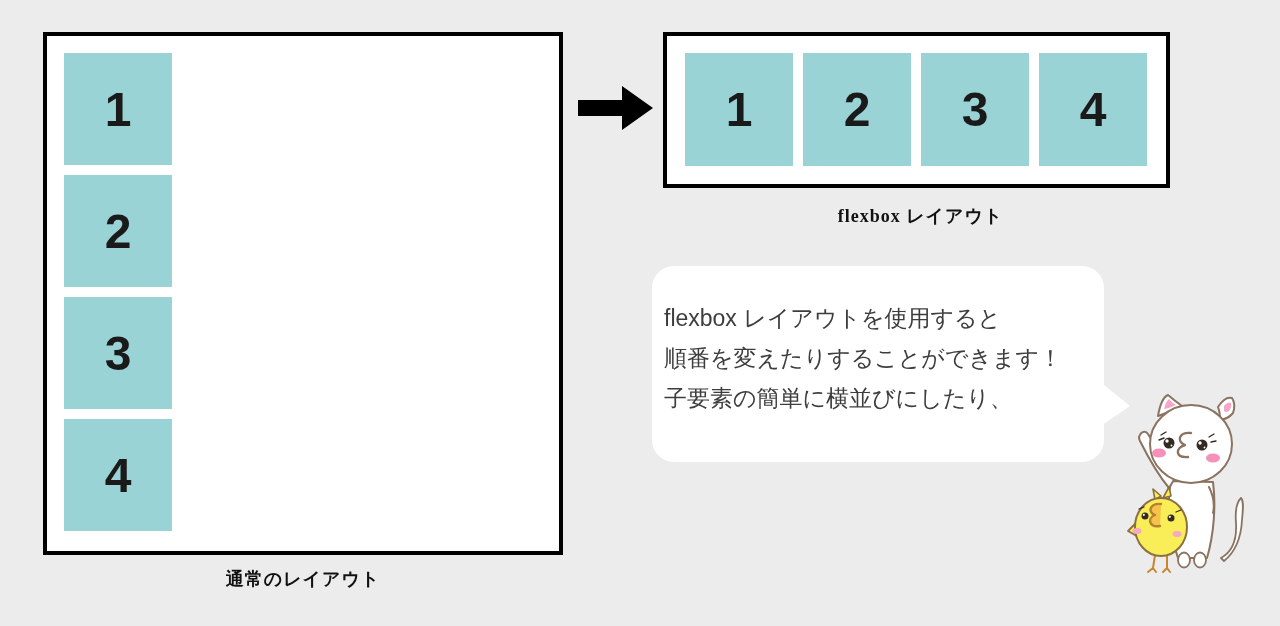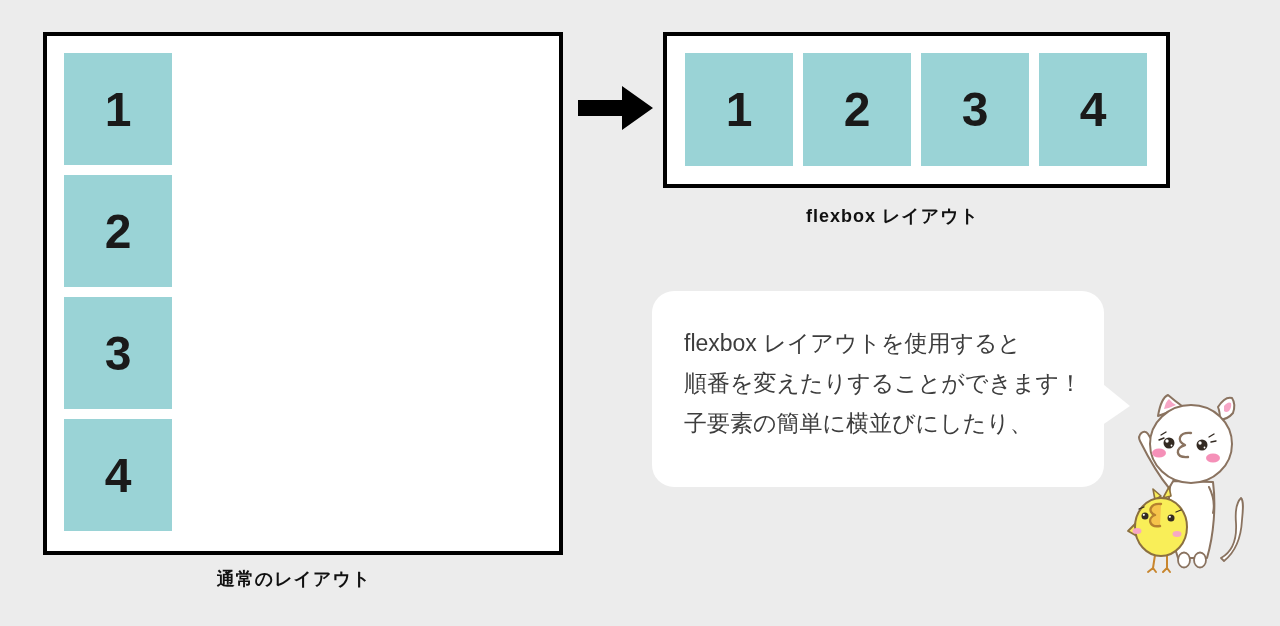--- a/index.html
+++ b/index.html
@@ -52,36 +52,36 @@
   .panel-flex   .cell { width: 108px; height: 113px; }
 
   .caption {
     position: absolute;
     text-align: center;
     font-size: 18px;
     font-weight: 700;
     color: #111111;
     letter-spacing: 1px;
   }
-  .caption-normal { left: 34px;  top: 567px; width: 520px; }
-  .caption-flex   { left: 639px; top: 204px; width: 507px; }
+  .caption-normal { left: 43px;  top: 567px; width: 520px; }
+  .caption-flex   { left: 667px; top: 204px; width: 507px; font-family: Liberation Serif, serif; }
 
   .arrow-svg {
     position: absolute;
     left: 576px; top: 84px;
     width: 80px; height: 48px;
   }
 
   .bubble {
     position: absolute;
-    left: 652px; top: 291px;
+    left: 652px; top: 266px;
     width: 452px; height: 196px;
     background: #ffffff;
     border-radius: 22px;
-    padding: 32px 20px 0 32px;
+    padding: 32px 20px 0 12px;
   }
   .bubble-line {
     font-size: 23px;
     line-height: 40px;
     color: #3d3d3d;
     white-space: nowrap;
   }
 
   .bubble-tail {
     position: absolute;

